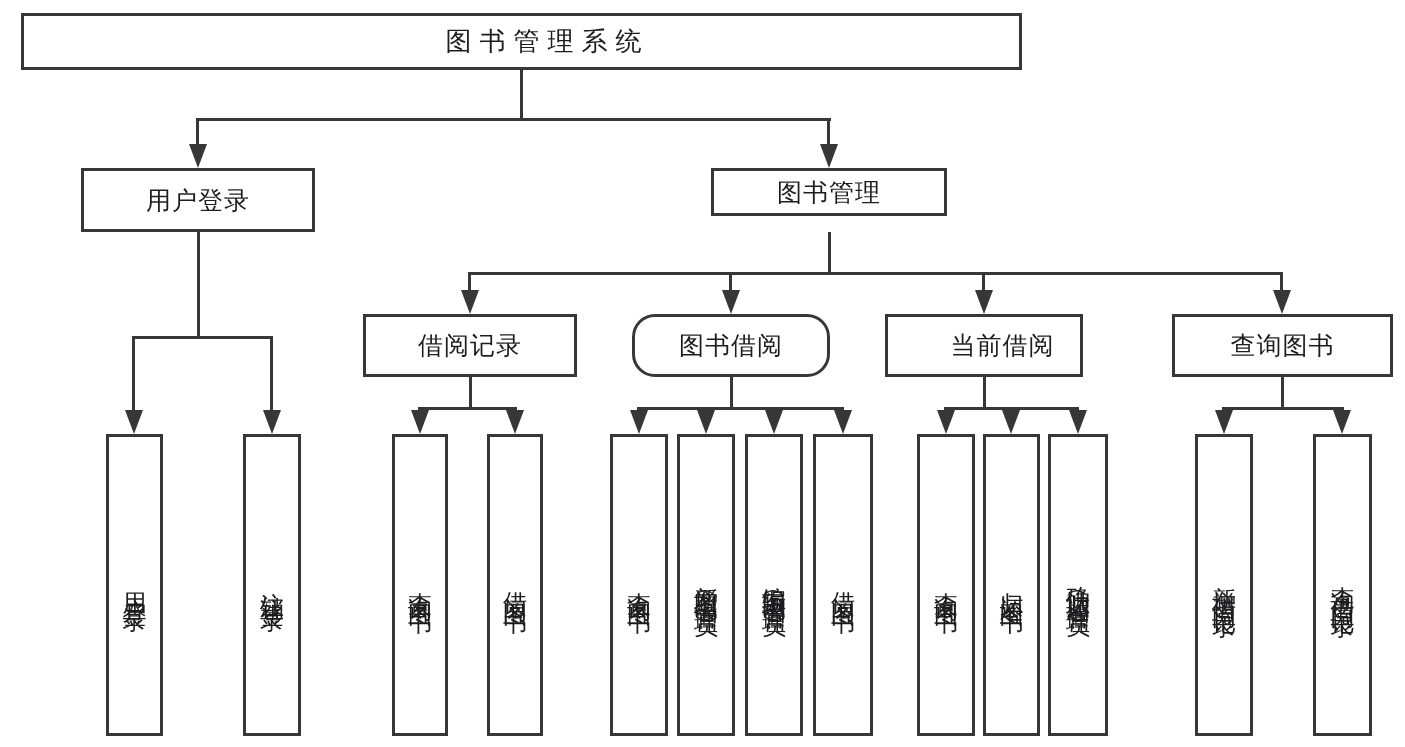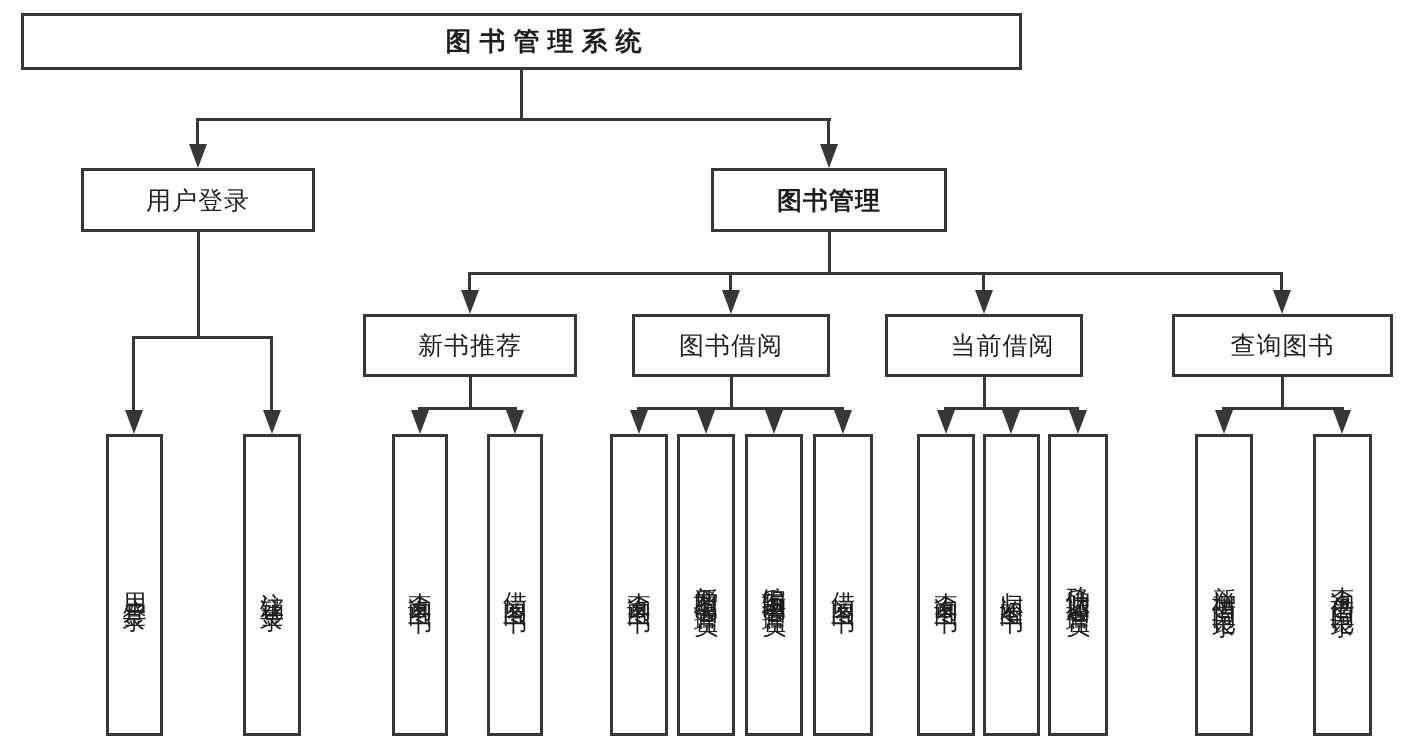--- a/index.html
+++ b/index.html
@@ -44,52 +44,52 @@
   .watermark{
     position:absolute;left:1152px;top:716px;z-index:10;
     font-size:21px;color:var(--wm);white-space:nowrap;
   }
 </style>
 </head>
 <body>
 
 <div class="canvas">
 
-  <div class="box" style="left:21px;top:13px;width:1001px;height:57px;font-weight:bold;">
+  <div class="box" style="left:21px;top:13px;width:1001px;height:57px;">
     <span class="h-label root-label">图书管理系统</span>
   </div>
 
   <div class="vline" style="left:520px;top:69px;height:52px;"></div>
   <div class="hline" style="left:197px;top:118px;width:634px;"></div>
   <div class="arrow" style="left:189px;top:118px;height:50px;"></div>
   <div class="arrow" style="left:820px;top:118px;height:50px;"></div>
 
   <div class="box" style="left:81px;top:168px;width:234px;height:64px;">
     <span class="h-label">用户登录</span>
   </div>
-  <div class="box" style="left:711px;top:168px;width:236px;height:64px;font-weight:bold;">
+  <div class="box" style="left:711px;top:168px;width:236px;height:48px;">
     <span class="h-label">图书管理</span>
   </div>
 
   <div class="vline" style="left:197px;top:232px;height:107px;"></div>
   <div class="hline" style="left:132px;top:336px;width:141px;"></div>
   <div class="arrow" style="left:125px;top:336px;height:98px;"></div>
   <div class="arrow" style="left:263px;top:336px;height:98px;"></div>
 
   <div class="vline" style="left:828px;top:232px;height:43px;"></div>
   <div class="hline" style="left:468px;top:272px;width:815px;"></div>
   <div class="arrow" style="left:461px;top:272px;height:42px;"></div>
   <div class="arrow" style="left:722px;top:272px;height:42px;"></div>
   <div class="arrow" style="left:975px;top:272px;height:42px;"></div>
   <div class="arrow" style="left:1273px;top:272px;height:42px;"></div>
 
   <div class="box" style="left:363px;top:314px;width:214px;height:63px;">
-    <span class="h-label">新书推荐</span>
+    <span class="h-label">借阅记录</span>
   </div>
-  <div class="box" style="left:632px;top:314px;width:198px;height:63px;">
+  <div class="box" style="left:632px;top:314px;width:198px;height:63px;border-radius:23px;">
     <span class="h-label">图书借阅</span>
   </div>
   <div class="box" style="left:885px;top:314px;width:198px;height:63px;padding-left:37px;">
     <span class="h-label">当前借阅</span>
   </div>
   <div class="box" style="left:1172px;top:314px;width:221px;height:63px;">
     <span class="h-label">查询图书</span>
   </div>
 
   <div class="vline" style="left:469px;top:377px;height:33px;"></div>

